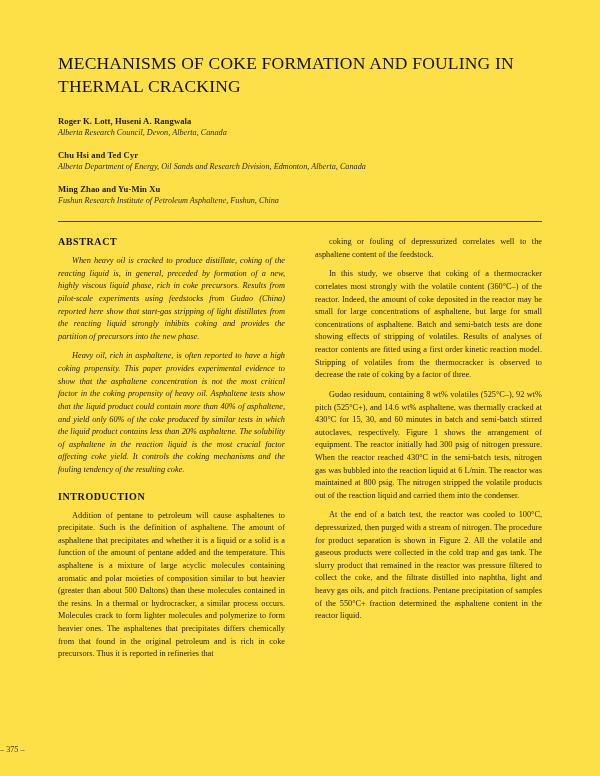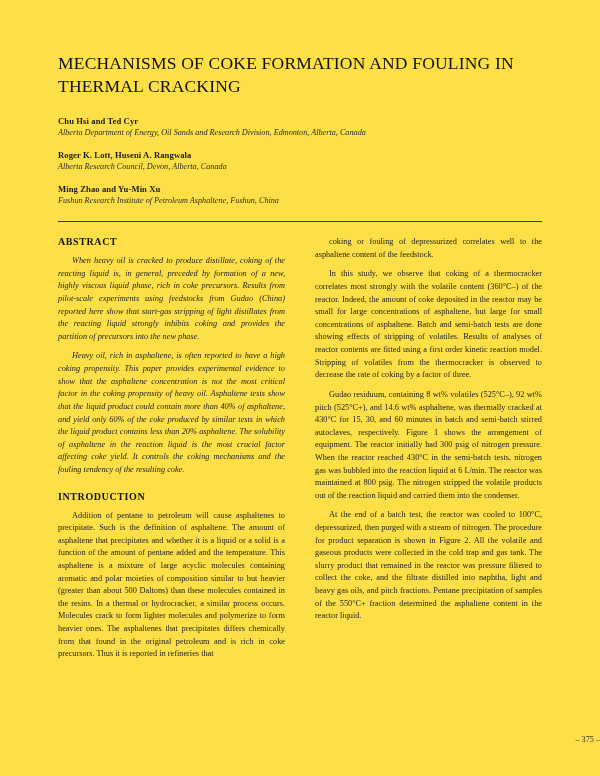--- a/index.html
+++ b/index.html
@@ -76,41 +76,41 @@
     text-indent: 14px;
     color: #222;
   }
   p.body.italic {
     font-style: italic;
   }
   .footer {
     position: absolute;
     left: 0;
     right: 0;
-    bottom: 32px;
-    text-align: right;
+    bottom: 22px;
+    text-align: left;
     font-size: 8.2px;
     color: #333;
   }
 </style>
 </head>
 <body>
 
 <div class="page">
 
   <h1 class="title">MECHANISMS OF COKE FORMATION AND FOULING IN THERMAL CRACKING</h1>
 
   <div class="author-block">
-    <p class="author-names">Chu Hsi and Ted Cyr</p>
-    <p class="author-affil">Alberta Department of Energy, Oil Sands and Research Division, Edmonton, Alberta, Canada</p>
+    <p class="author-names">Roger K. Lott, Huseni A. Rangwala</p>
+    <p class="author-affil">Alberta Research Council, Devon, Alberta, Canada</p>
   </div>
 
   <div class="author-block">
-    <p class="author-names">Roger K. Lott, Huseni A. Rangwala</p>
-    <p class="author-affil">Alberta Research Council, Devon, Alberta, Canada</p>
+    <p class="author-names">Chu Hsi and Ted Cyr</p>
+    <p class="author-affil">Alberta Department of Energy, Oil Sands and Research Division, Edmonton, Alberta, Canada</p>
   </div>
 
   <div class="author-block">
     <p class="author-names">Ming Zhao and Yu-Min Xu</p>
     <p class="author-affil">Fushun Research Institute of Petroleum Asphaltene, Fushun, China</p>
   </div>
 
   <hr class="rule">
 
   <div class="columns">

